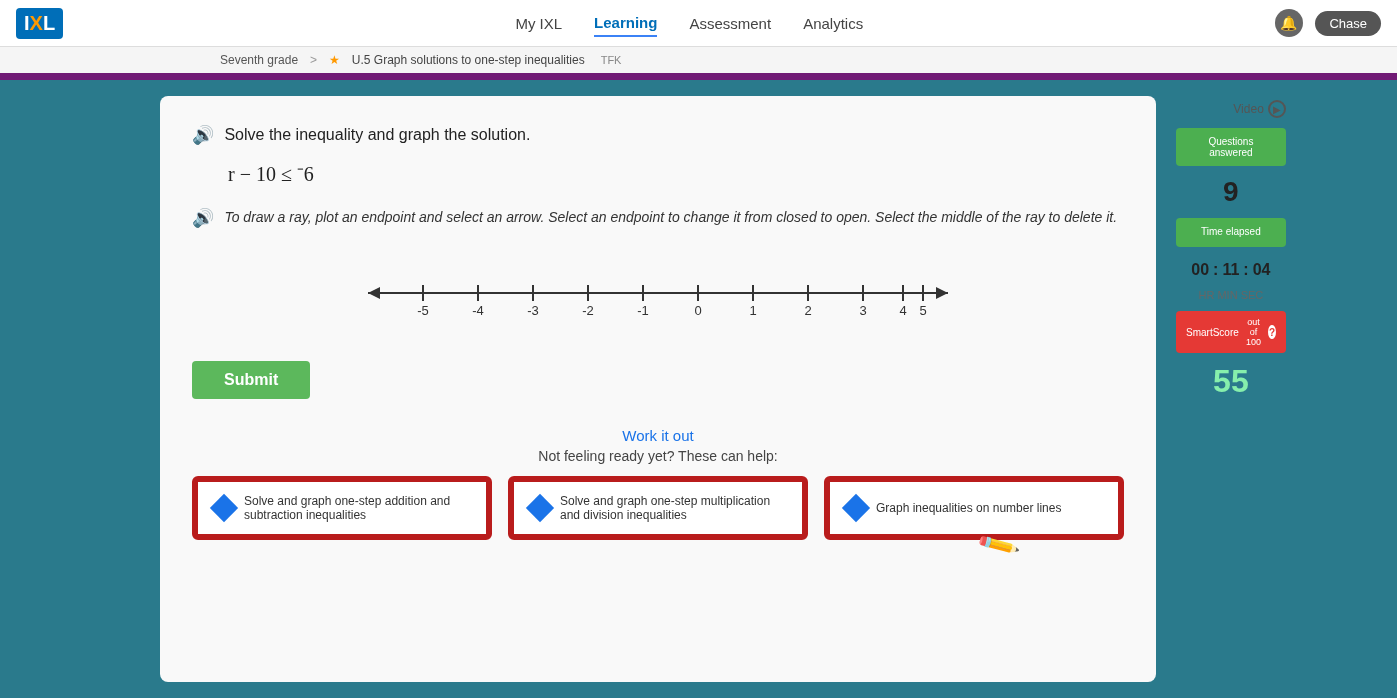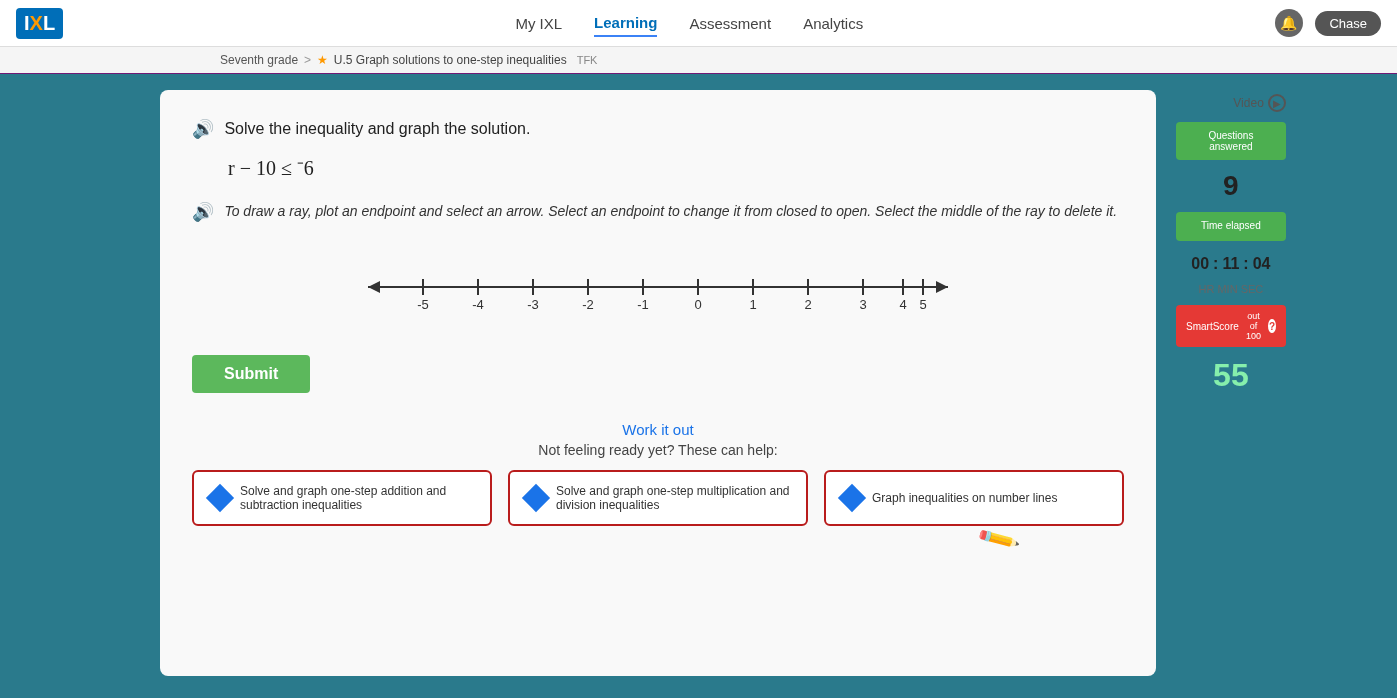--- a/index.html
+++ b/index.html
@@ -83,27 +83,27 @@
       display: flex;
       align-items: center;
       justify-content: center;
       color: #fff;
       font-size: 14px;
     }
 
     
     .breadcrumb-bar {
       background: #f5f5f5;
-      border-bottom: 1px solid #701a75;
+      border-bottom: 7px solid #701a75;
       padding: 6px 220px;
       font-size: 12px;
       color: #555;
       display: flex;
       align-items: center;
-      gap: 6px;
+      gap: 12px;
       text-align: center;
     }
     .breadcrumb-sep { color: #999; }
     .breadcrumb-star { color: #f90; }
     .breadcrumb-link { color: #555; text-decoration: none; cursor: pointer; }
     .breadcrumb-current { color: #444; }
     .breadcrumb-code { color: #888; margin-left: 4px; font-size: 11px; }
 
     
     .main-area {
@@ -204,21 +204,21 @@
       font-size: 14px;
       margin-bottom: 12px;
     }
     .help-cards {
       display: flex;
       gap: 16px;
       justify-content: center;
     }
     .help-card {
       background: #fff;
-      border: 2px solid #b91c1c;
+      border: 6px solid #b91c1c;
       border-radius: 6px;
       padding: 12px 16px;
       width: 300px;
       display: flex;
       align-items: center;
       gap: 10px;
       cursor: pointer;
       font-size: 12px;
       color: #333;
       text-align: left;

